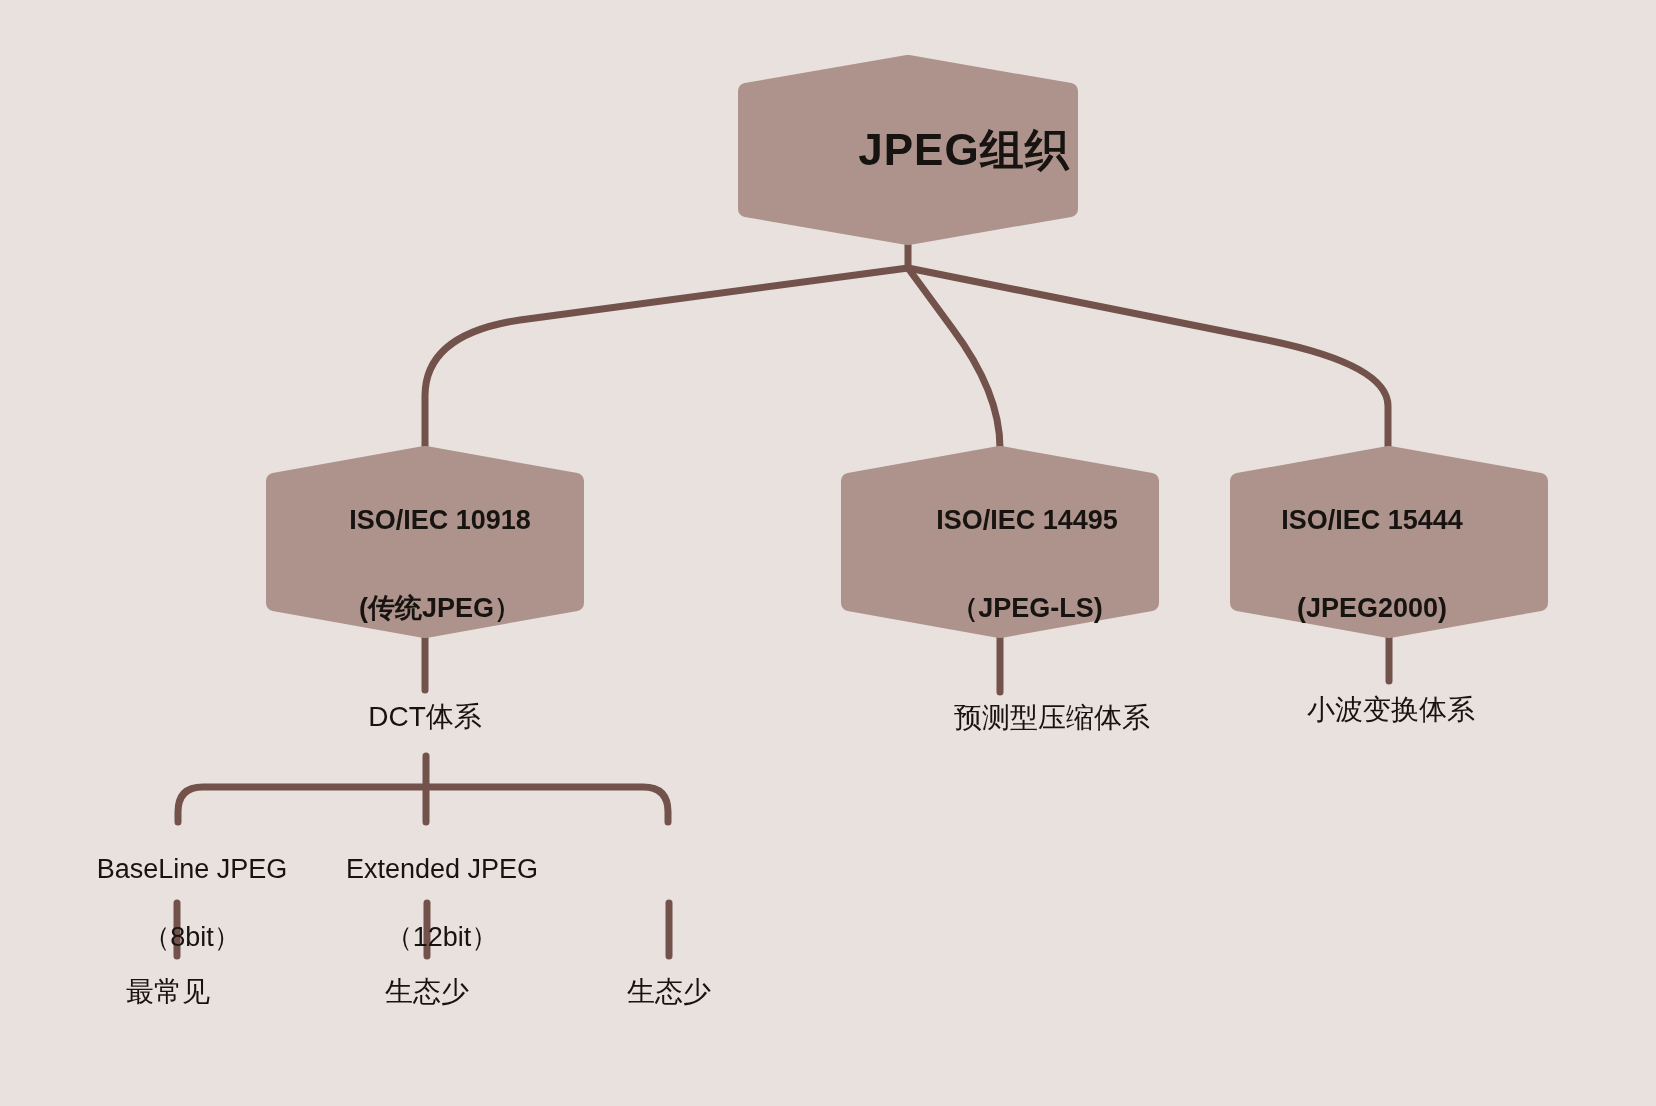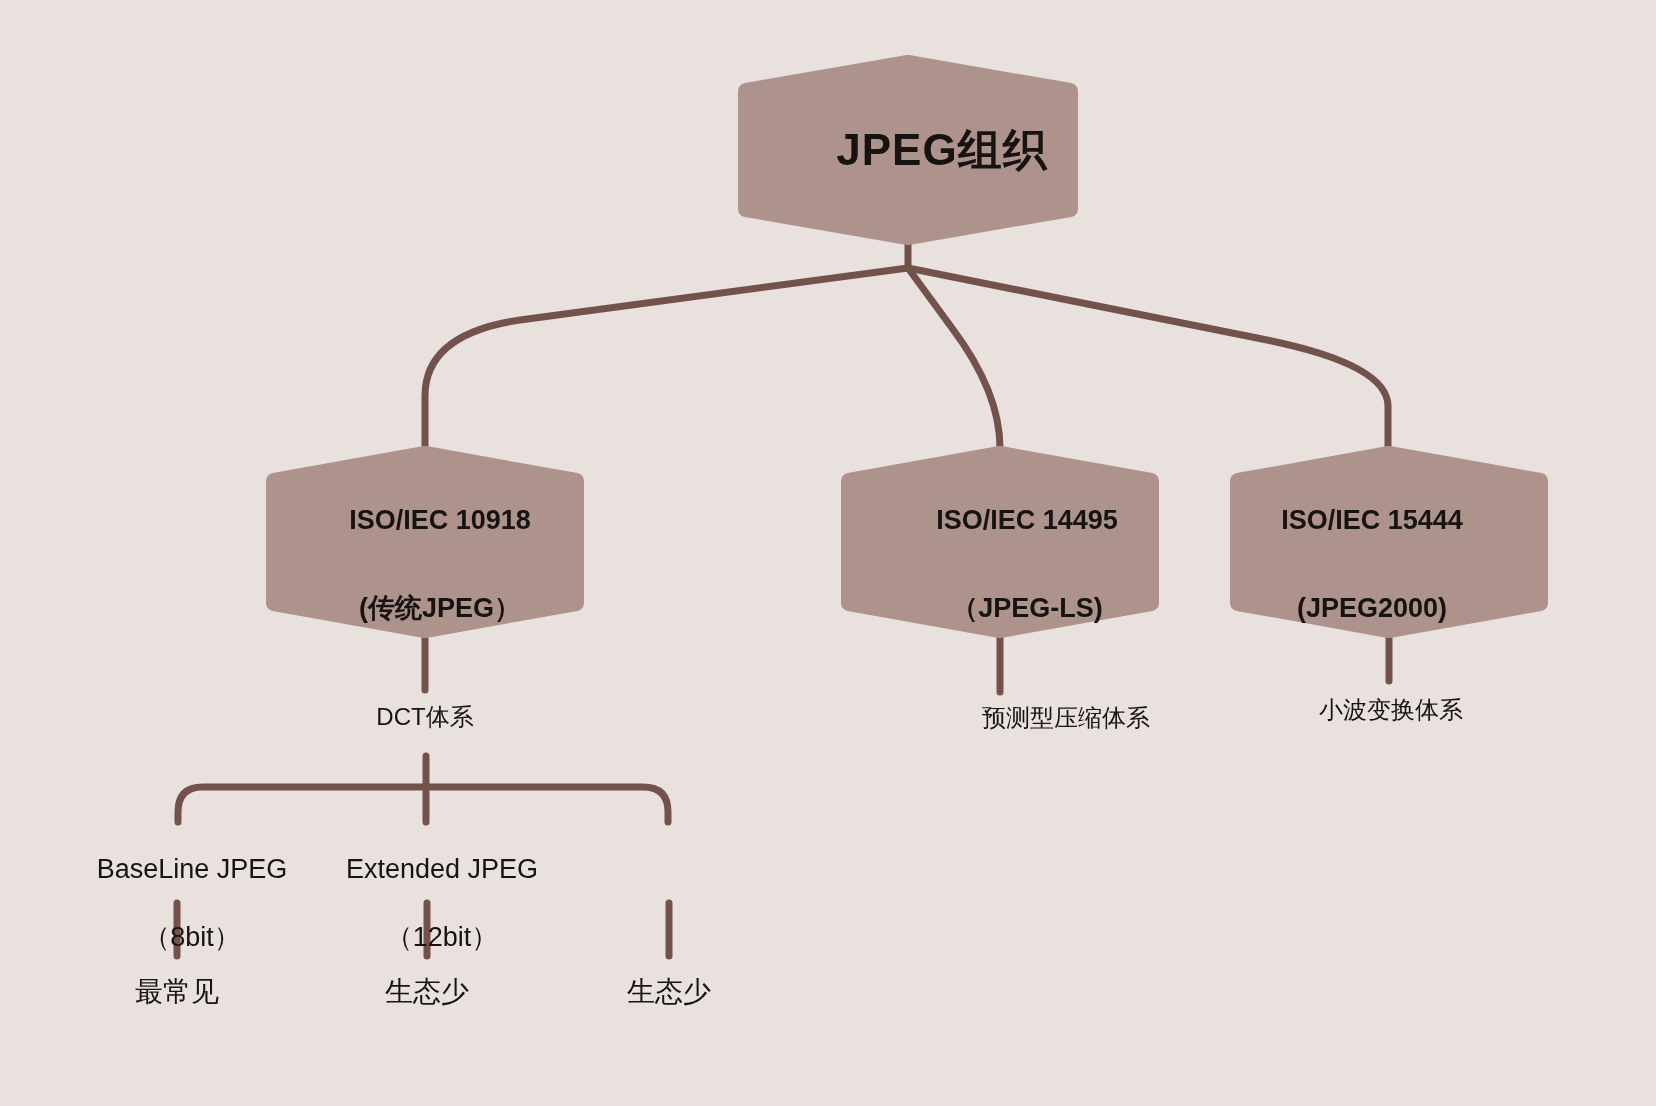--- a/index.html
+++ b/index.html
@@ -20,21 +20,21 @@
   .layer{position:absolute;left:0;top:0;}
   svg .hex{fill:var(--node-fill);stroke:var(--node-fill);stroke-width:16;stroke-linejoin:round;}
   svg .edge{fill:none;stroke:var(--line);stroke-width:7;stroke-linecap:round;stroke-linejoin:round;}
   .txt{position:absolute;text-align:center;white-space:pre;}
   .node-title{
     display:flex;align-items:center;justify-content:center;
     font-weight:bold;
   }
   .root-title{font-size:44px;letter-spacing:1px;}
   .branch-title{font-size:27px;line-height:44px;}
-  .sublabel{font-size:24px;line-height:32px;}
+  .sublabel{font-size:28px;line-height:32px;}
   .leaf-label{font-size:27px;line-height:34px;}
   .note-label{font-size:28px;}
 </style>
 </head>
 <body>
 
 <div class="stage">
 
   <svg class="layer" width="1656" height="1106" viewBox="0 0 1656 1106">
 
@@ -52,21 +52,21 @@
     <path class="edge" d="M 177 903 L 177 956"></path>
     <path class="edge" d="M 427 903 L 427 956"></path>
     <path class="edge" d="M 669 903 L 669 956"></path>
 
     <polygon class="hex" points="746,91 908,63 1070,91 1070,209 908,237 746,209"></polygon>
     <polygon class="hex" points="274,481 425,454 576,481 576,603 425,630 274,603"></polygon>
     <polygon class="hex" points="849,481 1000,454 1151,481 1151,603 1000,630 849,603"></polygon>
     <polygon class="hex" points="1238,481 1389,454 1540,481 1540,603 1389,630 1238,603"></polygon>
   </svg>
 
-  <div class="txt node-title root-title" style="left:744px;top:57px;width:396px;height:186px;">JPEG组织</div>
+  <div class="txt node-title root-title" style="left:766px;top:57px;width:396px;height:186px;">JPEG组织</div>
 
   <div class="txt node-title branch-title" style="left:266px;top:448px;width:318px;height:188px;"><span>
     <span>ISO/IEC 10918</span><br>
     <span>(传统JPEG）</span></span>
   </div>
   <div class="txt node-title branch-title" style="left:841px;top:448px;width:318px;height:188px;padding-left:12px;"><span>
     <span>ISO/IEC 14495</span><br>
     <span>（JPEG-LS)</span></span>
   </div>
   <div class="txt node-title branch-title" style="left:1230px;top:448px;width:254px;height:188px;"><span>
@@ -80,17 +80,17 @@
 
   <div class="txt leaf-label" style="left:47px;top:818px;width:260px;"><span>
     <span>BaseLine JPEG</span><br>
     <span>（8bit）</span></span>
   </div>
   <div class="txt leaf-label" style="left:297px;top:818px;width:260px;"><span>
     <span>Extended JPEG</span><br>
     <span>（12bit）</span></span>
   </div>
 
-  <div class="txt note-label" style="left:77px;top:973px;width:200px;">最常见</div>
+  <div class="txt note-label" style="left:68px;top:973px;width:200px;">最常见</div>
   <div class="txt note-label" style="left:327px;top:973px;width:200px;">生态少</div>
   <div class="txt note-label" style="left:569px;top:973px;width:200px;">生态少</div>
 
 </div>
 
 </body></html>

